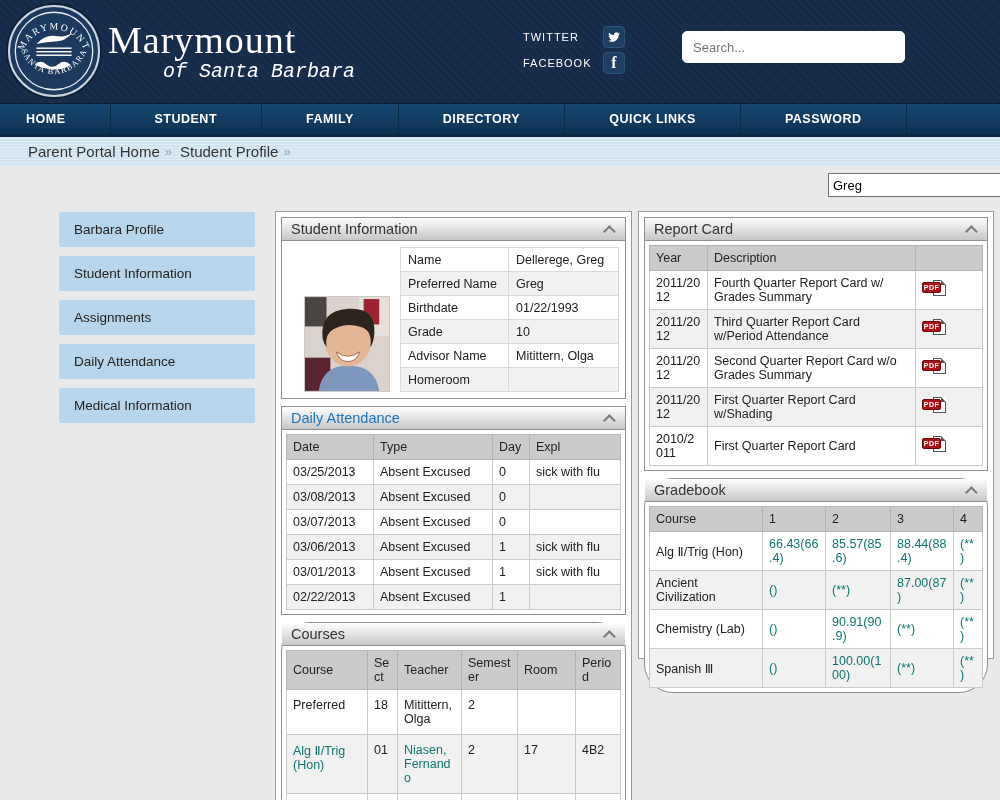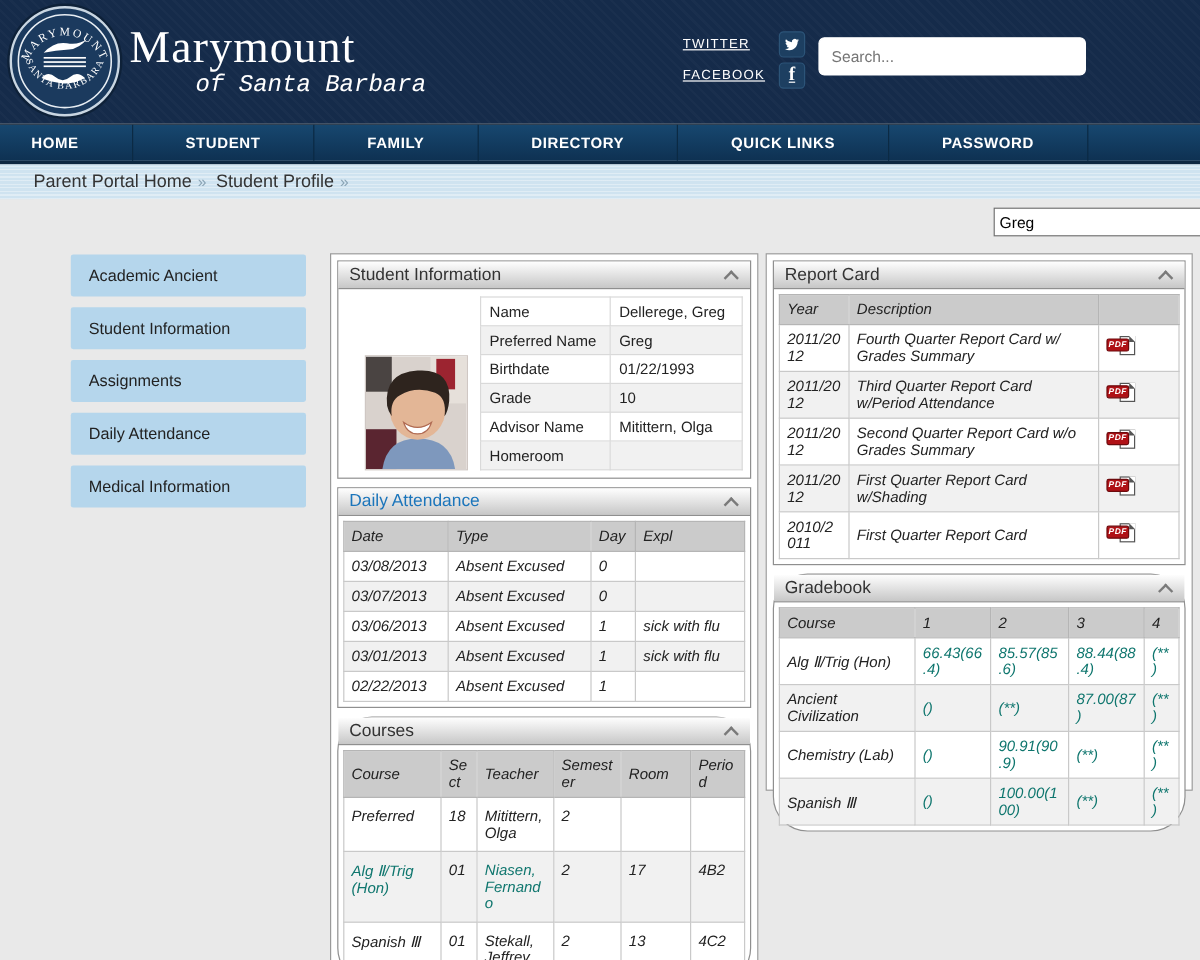--- a/index.html
+++ b/index.html
@@ -10,21 +10,21 @@
   .banner { position:absolute; top:0; left:0; width:1000px; height:103px;
     background:#152b4a;
     background-image:repeating-linear-gradient(45deg, rgba(255,255,255,.02) 0 2px, transparent 2px 6px);
   }
   .seal { position:absolute; left:8px; top:5px; width:92px; height:92px; border-radius:50%;
     background:#1b3a5e; border:2px solid #c9d6e2; box-shadow:0 0 0 2px #0e2138; }
   .brand-title { position:absolute; left:108px; top:18px; color:#fff;
     font-family:"Liberation Serif", serif; font-size:38px; letter-spacing:1px; }
   .brand-sub { position:absolute; left:163px; top:60px; color:#fff;
     font-family:Liberation Mono, monospace; font-style:italic; font-size:20px; }
-  .social { position:absolute; left:569px; top:24px; color:#fff;text-decoration:underline; }
+  .social { position:absolute; left:523px; top:24px; color:#fff; }
   .social-row { display:flex; align-items:center; height:26px; }
   .social-label { font-size:11px; letter-spacing:1px; width:72px; }
   .social-btn { width:22px; height:22px; margin-left:8px; border-radius:4px;
     background:#1d3f61; border:1px solid #2c5478; display:flex; align-items:center; justify-content:center;
     cursor:pointer; color:#fff; }
   .fb-glyph { font-family:"Liberation Serif", serif; font-weight:bold; font-size:16px; line-height:1; }
   .search-box { position:absolute; left:682px; top:31px; width:223px; height:32px;
     border-radius:5px; border:1px solid #fff; background:#fff; padding:0 10px;
     font-size:13px; color:#333; outline:none; }
 
@@ -63,21 +63,21 @@
     background:#fff; border:1px solid #9a9a9a; padding:5px; }
 
   .panel { border:1px solid #8f8f8f; background:#fff; margin-bottom:7px; }
   .panel:last-child { margin-bottom:0;border-radius:29px; }
   .panel-hd { display:flex; align-items:center; justify-content:space-between; height:23px; padding:0 9px;
     background:linear-gradient(#fefefe, #c7c7c7); border-bottom:1px solid #8f8f8f;
     font-size:14.5px; color:#333; }
   .panel-hd.blue-title .panel-title { color:#1b75bb; }
   .chevron-up { width:9px; height:9px; border-top:2px solid #7a7a7a; border-left:2px solid #7a7a7a;
     transform:rotate(45deg) translateY(3px); cursor:pointer; }
-  .panel-bd { padding:4px;font-style:italic; }
+  .panel-bd { padding:4px; }
 
   table { width:100%; border-collapse:collapse; font-size:12.5px; color:#222; table-layout:fixed; }
   th, td { border:1px solid #c9c9c9; padding:5px 6px; text-align:left; font-weight:normal;
     overflow:hidden; word-wrap:break-word; }
   thead th { background:#cbcbcb; border-color:#b5b5b5; color:#222; }
   tbody tr:nth-child(even) td { background:#f1f1f1; }
   a.cell-link { color:#0f766e; text-decoration:none; cursor:pointer; }
 
   
   .si-body { display:flex; padding:6px;align-items:flex-end; }
@@ -182,21 +182,21 @@
   </div>
 
 <div class="content">
 
   <div class="select-wrap">
     <select class="student-select"><option>Greg</option></select>
     <span class="select-arrow"></span>
   </div>
 
   <div class="sidebar">
-      <div class="side-btn">Academic Ancient</div>
+      <div class="side-btn">Barbara Profile</div>
       <div class="side-btn">Student Information</div>
       <div class="side-btn">Assignments</div>
       <div class="side-btn">Daily Attendance</div>
       <div class="side-btn">Medical Information</div>
     </div>
 
   <div class="col-mid">
 
     <div class="panel">
       <div class="panel-hd">
@@ -258,20 +258,26 @@
           <thead>
               <tr id="att-head">
                 <th>Date</th>
                 <th>Type</th>
                 <th>Day</th>
                 <th>Expl</th>
               </tr>
             </thead>
           <tbody id="att-body">
               <tr>
+                <td>03/25/2013</td>
+                <td>Absent Excused</td>
+                <td>0</td>
+                <td>sick with flu</td>
+              </tr>
+              <tr>
                 <td>03/08/2013</td>
                 <td>Absent Excused</td>
                 <td>0</td>
                 <td></td>
               </tr>
               <tr>
                 <td>03/07/2013</td>
                 <td>Absent Excused</td>
                 <td>0</td>
                 <td></td>

